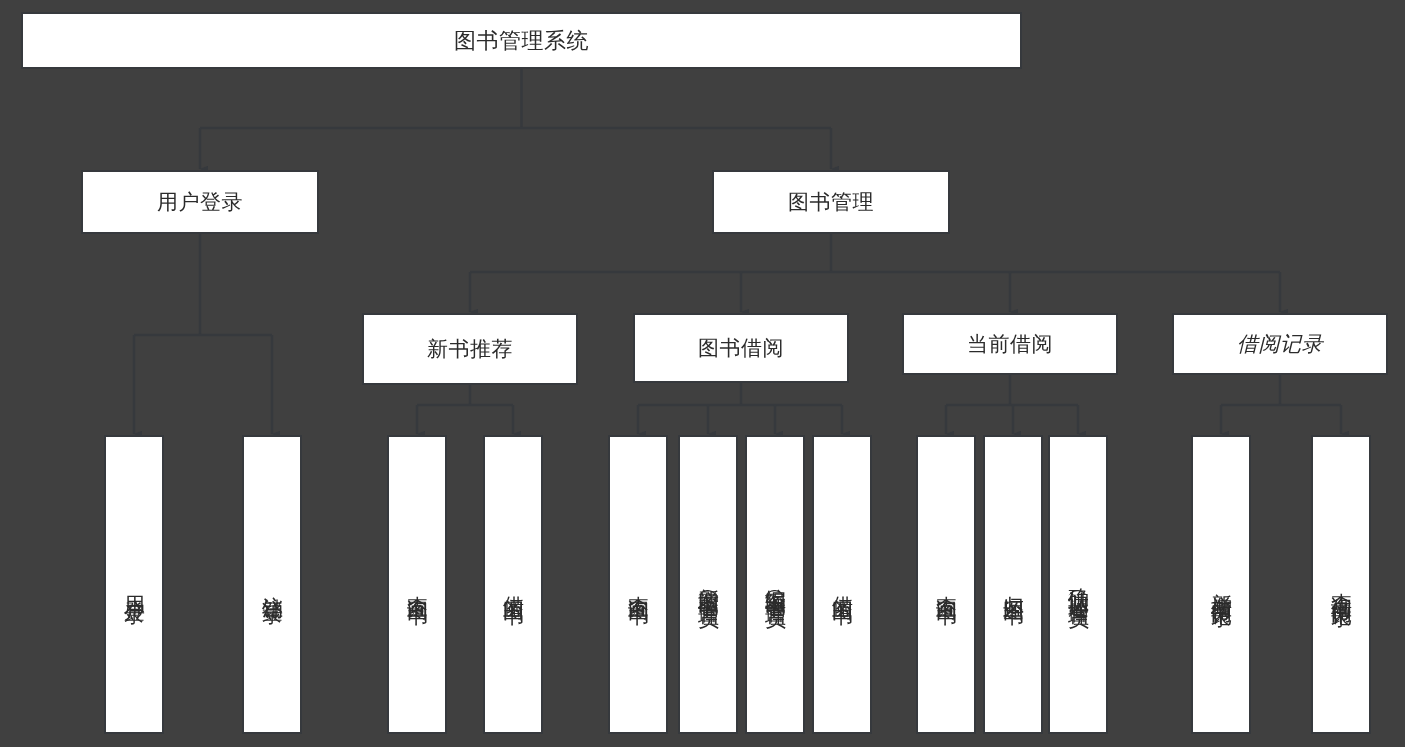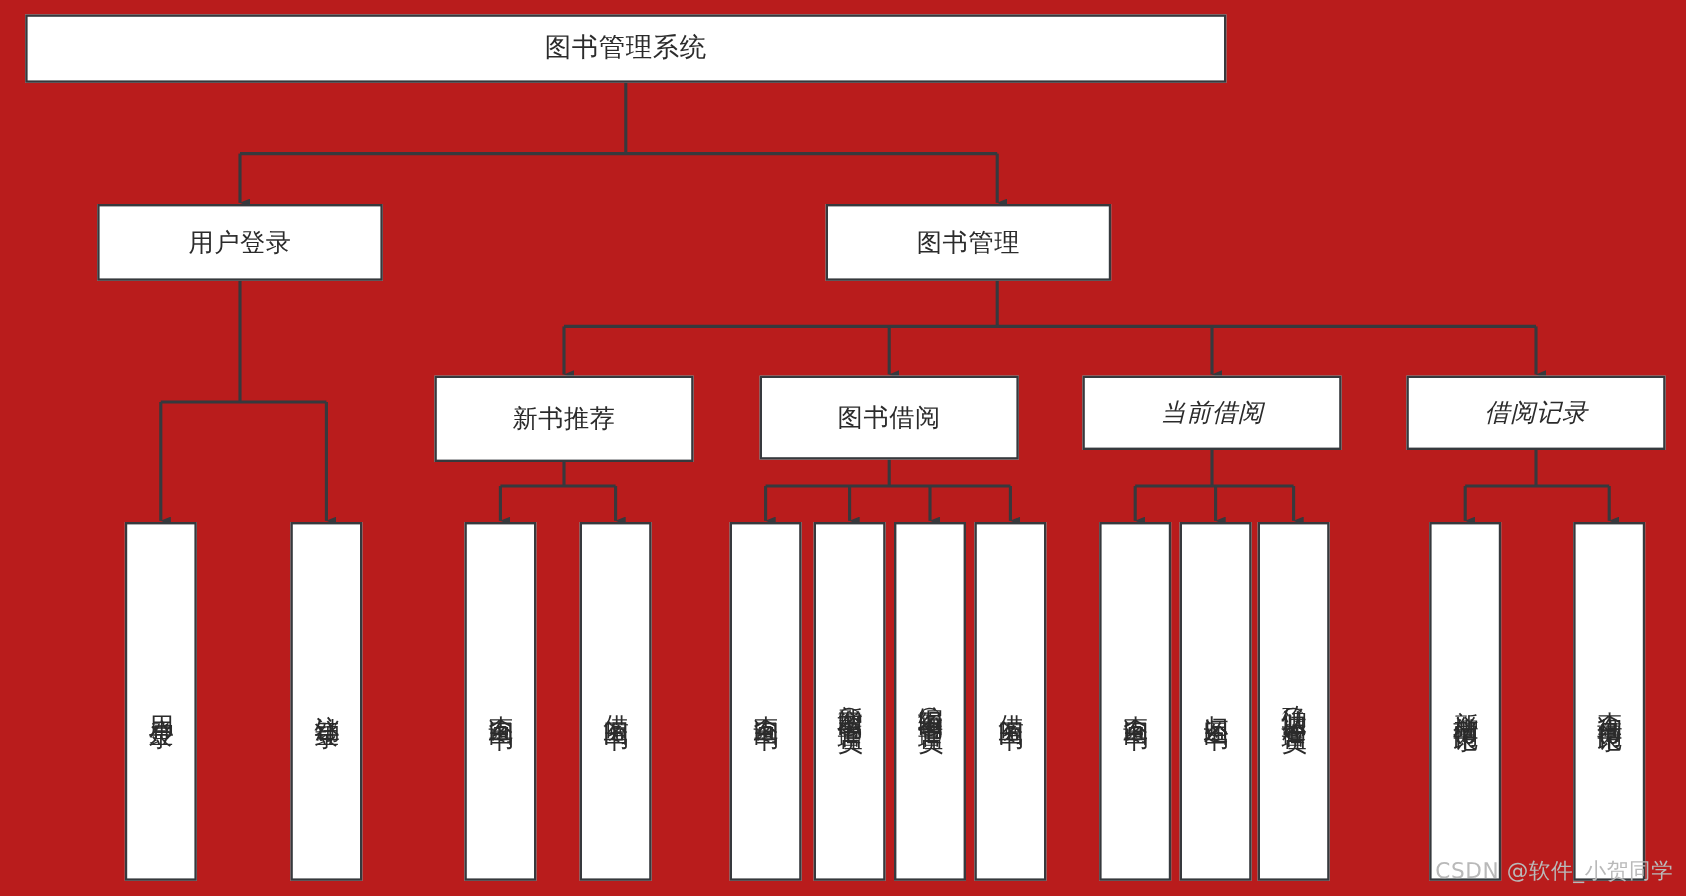--- a/index.html
+++ b/index.html
@@ -8,21 +8,21 @@
     padding: 0;
     background: #ffffff;
   }
   body {
     font-family: "DejaVu Sans", "Liberation Sans", sans-serif;
   }
   #canvas {
     position: relative;
     width: 1405px;
     height: 747px;
-    background: #b91c1c;
+    background: #404040;
     overflow: hidden;
   }
   #edges {
     position: absolute;
     left: 0;
     top: 0;
     width: 1405px;
     height: 747px;
     pointer-events: none;
   }
@@ -122,30 +122,30 @@
       </g>
   </svg>
 
   <div id="nodes">
       <div class="node horiz root" style="left: 21px; top: 12px; width: 1001px; height: 57px;">
         <span class="node-label">图书管理系统</span>
       </div>
       <div class="node horiz" style="left: 81px; top: 170px; width: 238px; height: 64px;">
         <span class="node-label">用户登录</span>
       </div>
-      <div class="node horiz" style="left: 688px; top: 170px; width: 238px; height: 64px;">
+      <div class="node horiz" style="left: 712px; top: 170px; width: 238px; height: 64px;">
         <span class="node-label">图书管理</span>
       </div>
       <div class="node horiz" style="left: 362px; top: 313px; width: 216px; height: 72px;">
         <span class="node-label">新书推荐</span>
       </div>
       <div class="node horiz" style="left: 633px; top: 313px; width: 216px; height: 70px;">
         <span class="node-label">图书借阅</span>
       </div>
-      <div class="node horiz" style="left: 902px; top: 313px; width: 216px; height: 62px; font-style: italic;">
+      <div class="node horiz" style="left: 902px; top: 313px; width: 216px; height: 62px;">
         <span class="node-label">当前借阅</span>
       </div>
       <div class="node horiz" style="left: 1172px; top: 313px; width: 216px; height: 62px; font-style: italic;">
         <span class="node-label">借阅记录</span>
       </div>
       <div class="node vert" style="left: 104px; top: 435px; width: 60px; height: 299px;">
         <span class="node-label">用户登录</span>
       </div>
       <div class="node vert" style="left: 242px; top: 435px; width: 60px; height: 299px;">
         <span class="node-label">注销登录</span>
@@ -178,15 +178,14 @@
         <span class="node-label">确认归还（管理员）</span>
       </div>
       <div class="node vert" style="left: 1191px; top: 435px; width: 60px; height: 299px;">
         <span class="node-label">新增借阅记录</span>
       </div>
       <div class="node vert" style="left: 1311px; top: 435px; width: 60px; height: 299px;">
         <span class="node-label">查询借阅记录</span>
       </div>
     </div>
 
-  <div class="watermark" style="left:1196px; top:714px;">CSDN @软件_小贺同学</div>
 
 </div>
 
 </body></html>

